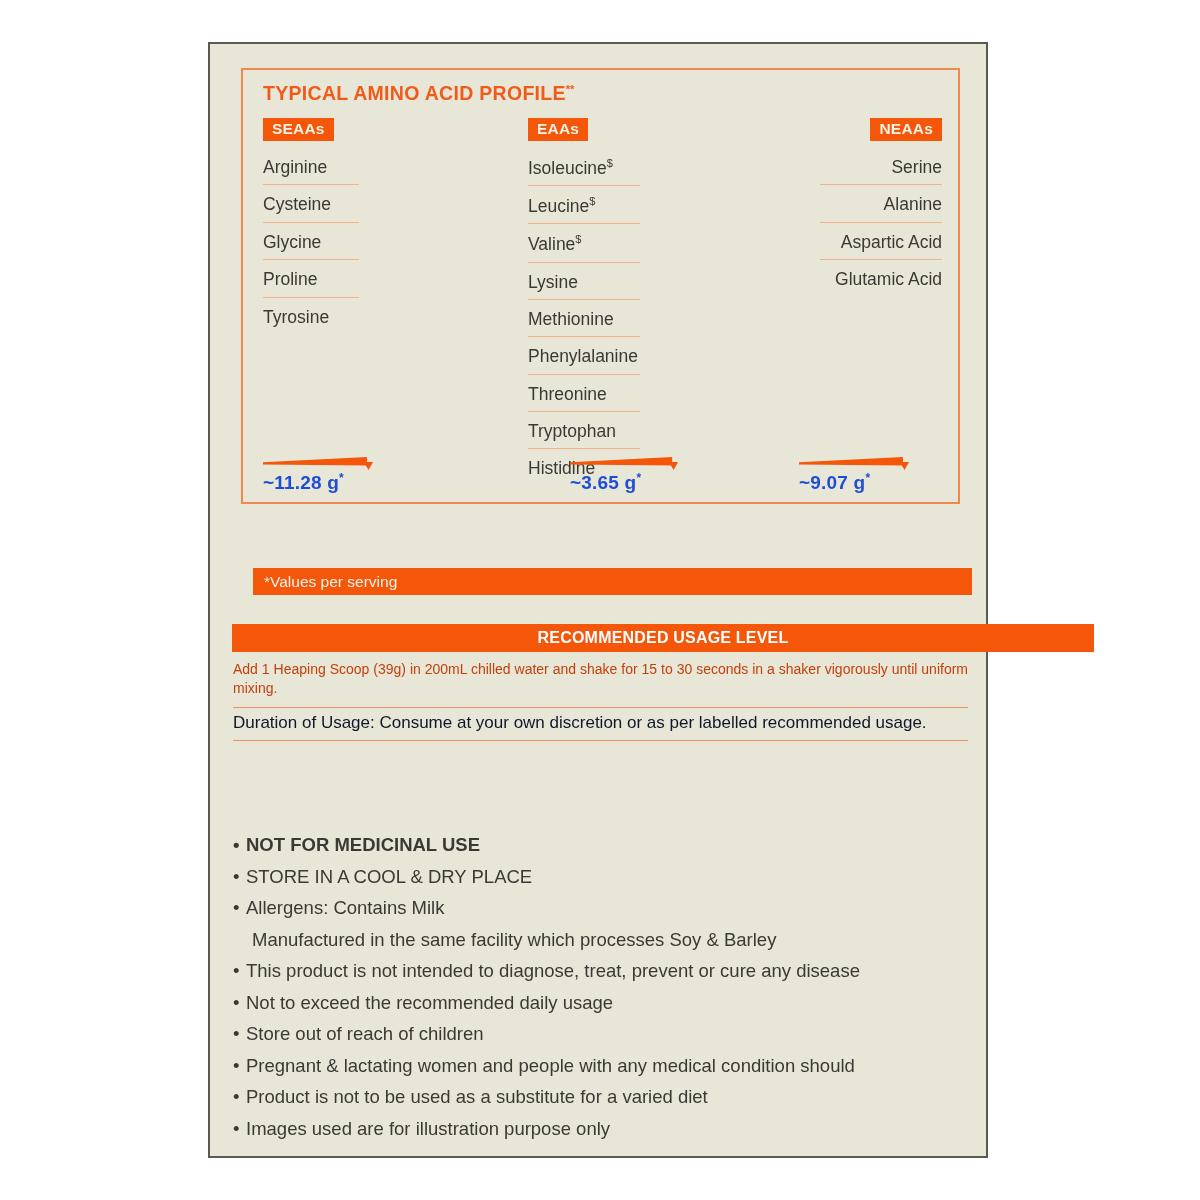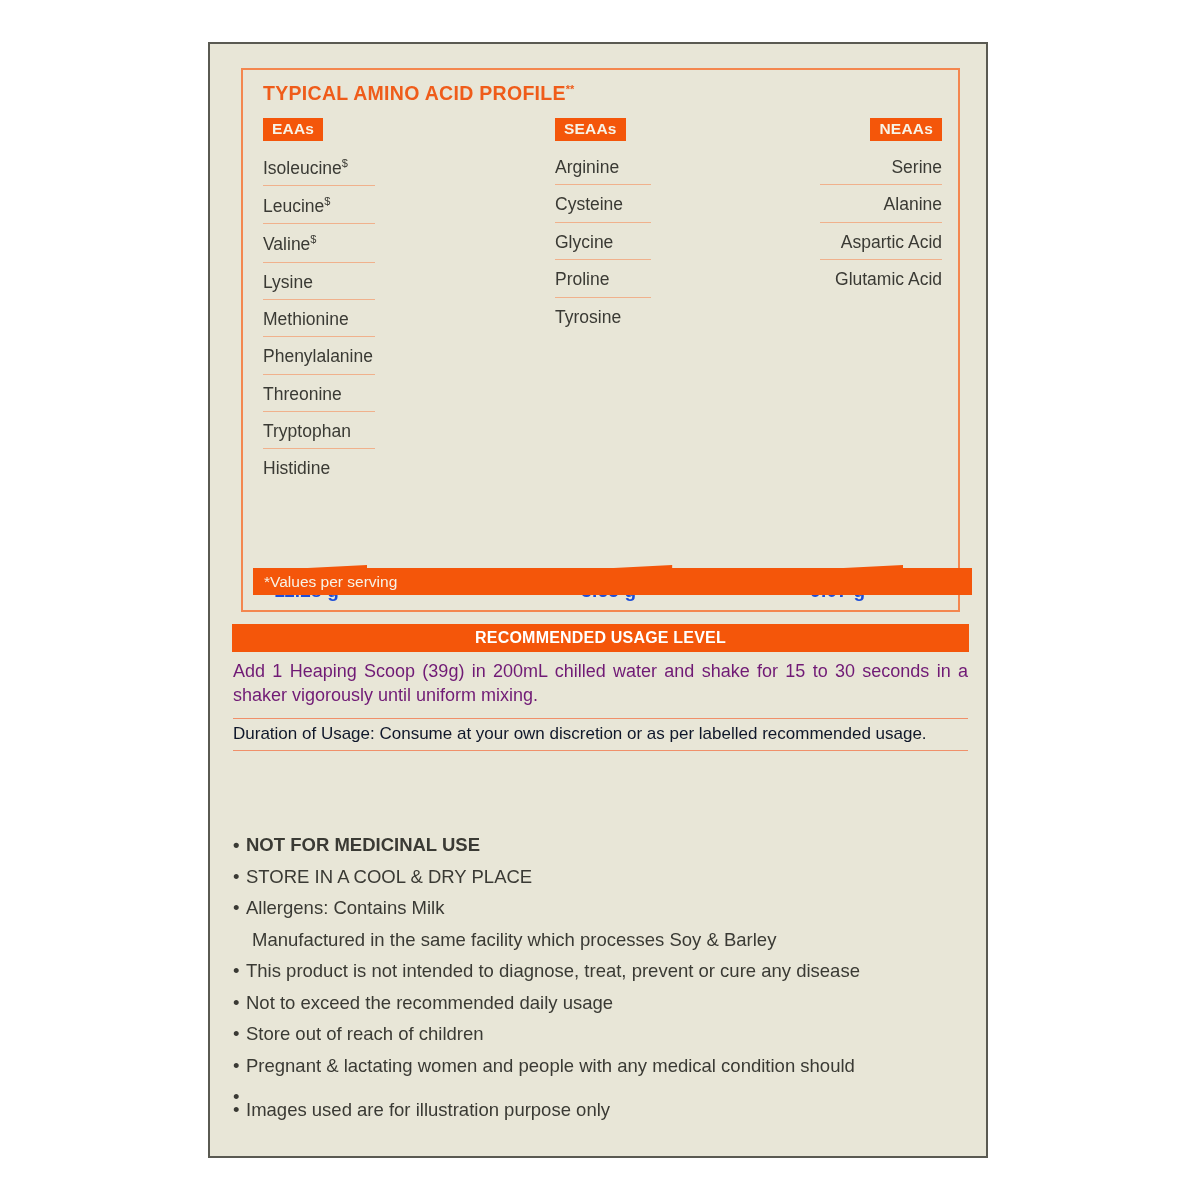--- a/index.html
+++ b/index.html
@@ -25,21 +25,21 @@
     border: 2px solid #5a5a52;
     box-sizing: border-box;
   }
 
   
   .profile-box {
     position: absolute;
     left: 31px;
     top: 24px;
     width: 719px;
-    height: 544px;
+    height: 436px;
     border: 2px solid #f4874f;
     box-sizing: border-box;
   }
   .profile-title {
     position: absolute;
     left: 20px;
     top: 12px;
     font-size: 19.5px;
     font-weight: bold;
     color: #ef5c1a;
@@ -137,41 +137,41 @@
     padding-left: 11px;
     box-sizing: border-box;
     margin-left: 12px;
   }
 
   
   .usage-bar {
     position: absolute;
     left: 22px;
     top: 580px;
-    width: 737px;
+    width: 862px;
     height: 28px;
     background: #f4560a;
     color: #ffffff;
     font-size: 16px;
     font-weight: bold;
     line-height: 28px;
     text-align: center;
     letter-spacing: 0.2px;
     box-sizing: border-box;
   }
 
   .usage-body {
     position: absolute;
     left: 23px;
     top: 616px;
     width: 735px;
   }
   .usage-p {
-    font-size: 18px;
-    color: #701a75;
+    font-size: 14px;
+    color: #c2410c;
     line-height: 1.33;
     margin: 0;
   }
   .usage-p.justify { text-align: justify; }
   .usage-p.second { margin-top: 9px; }
 
   .duration {
     margin-top: 10px;
     border-top: 1.6px solid #f0906a;
     border-bottom: 1.6px solid #f0906a;
@@ -216,51 +216,51 @@
 
 <div id="label-card">
 
   <div class="profile-box">
 
     <div class="profile-title">
       <span>TYPICAL AMINO ACID PROFILE</span><sup>**</sup>
     </div>
 
     <div class="cols">
+
+      <div class="col col-seaa">
+        <div class="badge-row">
+          <span class="badge">SEAAs</span>
+        </div>
+        <ul class="aa-list">
+          <li class="aa-item"><span>Arginine</span></li>
+          <li class="aa-item"><span>Cysteine</span></li>
+          <li class="aa-item"><span>Glycine</span></li>
+          <li class="aa-item"><span>Proline</span></li>
+          <li class="aa-item"><span>Tyrosine</span></li>
+        </ul>
+      </div>
 
       <div class="col col-eaa">
         <div class="badge-row">
           <span class="badge">EAAs</span>
         </div>
         <ul class="aa-list">
           <li class="aa-item"><span>Isoleucine</span><sup>$</sup></li>
           <li class="aa-item"><span>Leucine</span><sup>$</sup></li>
           <li class="aa-item"><span>Valine</span><sup>$</sup></li>
           <li class="aa-item"><span>Lysine</span></li>
           <li class="aa-item"><span>Methionine</span></li>
           <li class="aa-item"><span>Phenylalanine</span></li>
           <li class="aa-item"><span>Threonine</span></li>
           <li class="aa-item"><span>Tryptophan</span></li>
           <li class="aa-item"><span>Histidine</span></li>
         </ul>
       </div>
 
-      <div class="col col-seaa">
-        <div class="badge-row">
-          <span class="badge">SEAAs</span>
-        </div>
-        <ul class="aa-list">
-          <li class="aa-item"><span>Arginine</span></li>
-          <li class="aa-item"><span>Cysteine</span></li>
-          <li class="aa-item"><span>Glycine</span></li>
-          <li class="aa-item"><span>Proline</span></li>
-          <li class="aa-item"><span>Tyrosine</span></li>
-        </ul>
-      </div>
-
       <div class="col col-neaa">
         <div class="badge-row right">
           <span class="badge">NEAAs</span>
         </div>
         <ul class="aa-list">
           <li class="aa-item"><span>Serine</span></li>
           <li class="aa-item"><span>Alanine</span></li>
           <li class="aa-item"><span>Aspartic Acid</span></li>
           <li class="aa-item"><span>Glutamic Acid</span></li>
         </ul>
@@ -336,20 +336,21 @@
       <span class="txt">Store out of reach of children</span>
     </div>
 
     <div class="note">
       <span class="dot">•</span>
       <span class="txt">Pregnant &amp; lactating women and people with any medical condition should</span>
     </div>
 
     <div class="note">
       <span class="dot">•</span>
+      <span class="txt">Product is not to be used as a substitute for a varied diet</span>
     </div>
 
     <div class="note">
       <span class="dot">•</span>
       <span class="txt">Images used are for illustration purpose only</span>
     </div>
 
   </div>
 
 </div>

